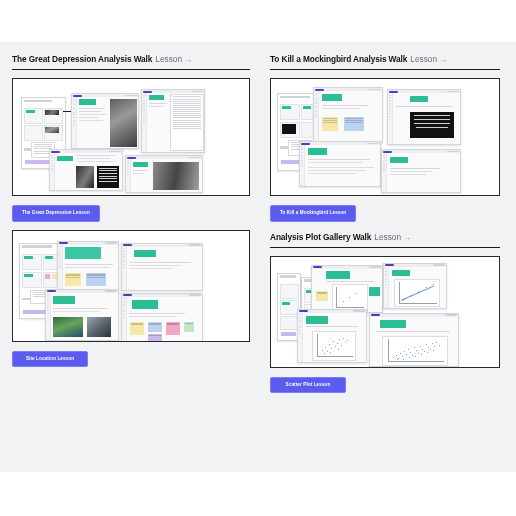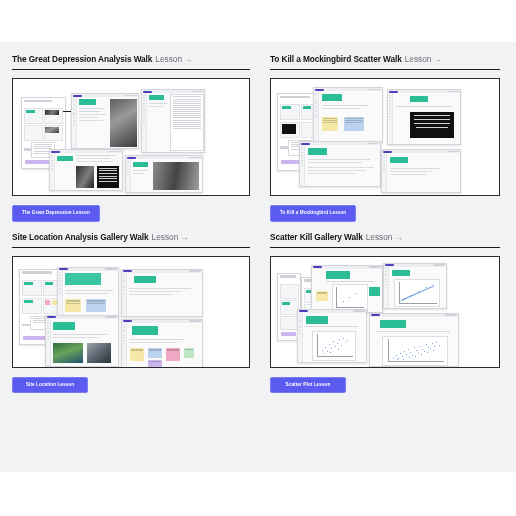--- a/index.html
+++ b/index.html
@@ -227,21 +227,21 @@
                 <div class="photo p3" style="left:27px;top:3px;width:46px;height:28px;"></div>
               </div>
             </div>
           </div>
         </div>
         <div class="btn">The Great Depression Lesson</div>
       </div>
 
       <div class="card right">
         <div class="card-head">
-          <span class="card-title">To Kill a Mockingbird Scatter Walk</span><span class="card-sub">Lesson</span><span class="arrow">→</span>
+          <span class="card-title">To Kill a Mockingbird Analysis Walk</span><span class="card-sub">Lesson</span><span class="arrow">→</span>
         </div>
         <div class="thumb">
           <div class="canvas">
             <div class="panel" style="left:6px;top:14px;width:44px;height:76px;">
               <div class="ph" style="width:30px;"></div>
               <div class="tile" style="left:2px;top:10px;width:18px;height:14px;"></div>
               <div class="sticky" style="left:4px;top:12px;width:9px;height:3px;"></div>
               <div class="tile" style="left:23px;top:10px;width:18px;height:14px;"></div>
               <div class="sticky" style="left:25px;top:12px;width:8px;height:3px;"></div>
               <div class="tile" style="left:2px;top:28px;width:18px;height:14px;"></div>
@@ -349,23 +349,20 @@
                 <div class="line short" style="left:8px;top:18px;width:42px;"></div>
                 <div class="line short" style="left:8px;top:21px;width:36px;"></div>
               </div>
             </div>
           </div>
         </div>
         <div class="btn">To Kill a Mockingbird Lesson</div>
       </div>
 
       <div class="card">
-        <div class="card-head">
-          <span class="card-title">Site Location Analysis Gallery Walk</span><span class="card-sub">Lesson</span><span class="arrow">→</span>
-        </div>
         <div class="thumb short">
           <div class="canvas">
             <div class="panel" style="left:6px;top:12px;width:44px;height:74px;">
               <div class="ph" style="width:30px;"></div>
               <div class="tile" style="left:2px;top:10px;width:18px;height:14px;"></div>
               <div class="sticky" style="left:4px;top:12px;width:9px;height:3px;"></div>
               <div class="tile" style="left:23px;top:10px;width:18px;height:14px;"></div>
               <div class="sticky" style="left:25px;top:12px;width:8px;height:3px;"></div>
               <div class="tile" style="left:2px;top:28px;width:18px;height:14px;"></div>
               <div class="sticky" style="left:4px;top:30px;width:9px;height:3px;"></div>
@@ -485,21 +482,21 @@
                   </div>
               </div>
             </div>
           </div>
         </div>
         <div class="btn">Site Location Lesson</div>
       </div>
 
       <div class="card right">
         <div class="card-head">
-          <span class="card-title">Scatter Kill Gallery Walk</span><span class="card-sub">Lesson</span><span class="arrow">→</span>
+          <span class="card-title">Analysis Plot Gallery Walk</span><span class="card-sub">Lesson</span><span class="arrow">→</span>
         </div>
         <div class="thumb short">
           <div class="canvas">
             <div class="panel" style="left:6px;top:16px;width:22px;height:66px;">
               <div class="ph" style="width:16px;"></div>
               <div class="tile" style="left:2px;top:10px;width:17px;height:13px;"></div>
               <div class="tile" style="left:2px;top:26px;width:17px;height:13px;"></div>
               <div class="sticky" style="left:4px;top:28px;width:8px;height:3px;"></div>
               <div class="tile" style="left:2px;top:42px;width:17px;height:12px;"></div>
               <div class="note n-purple" style="left:3px;top:58px;width:15px;height:4px;"></div>

